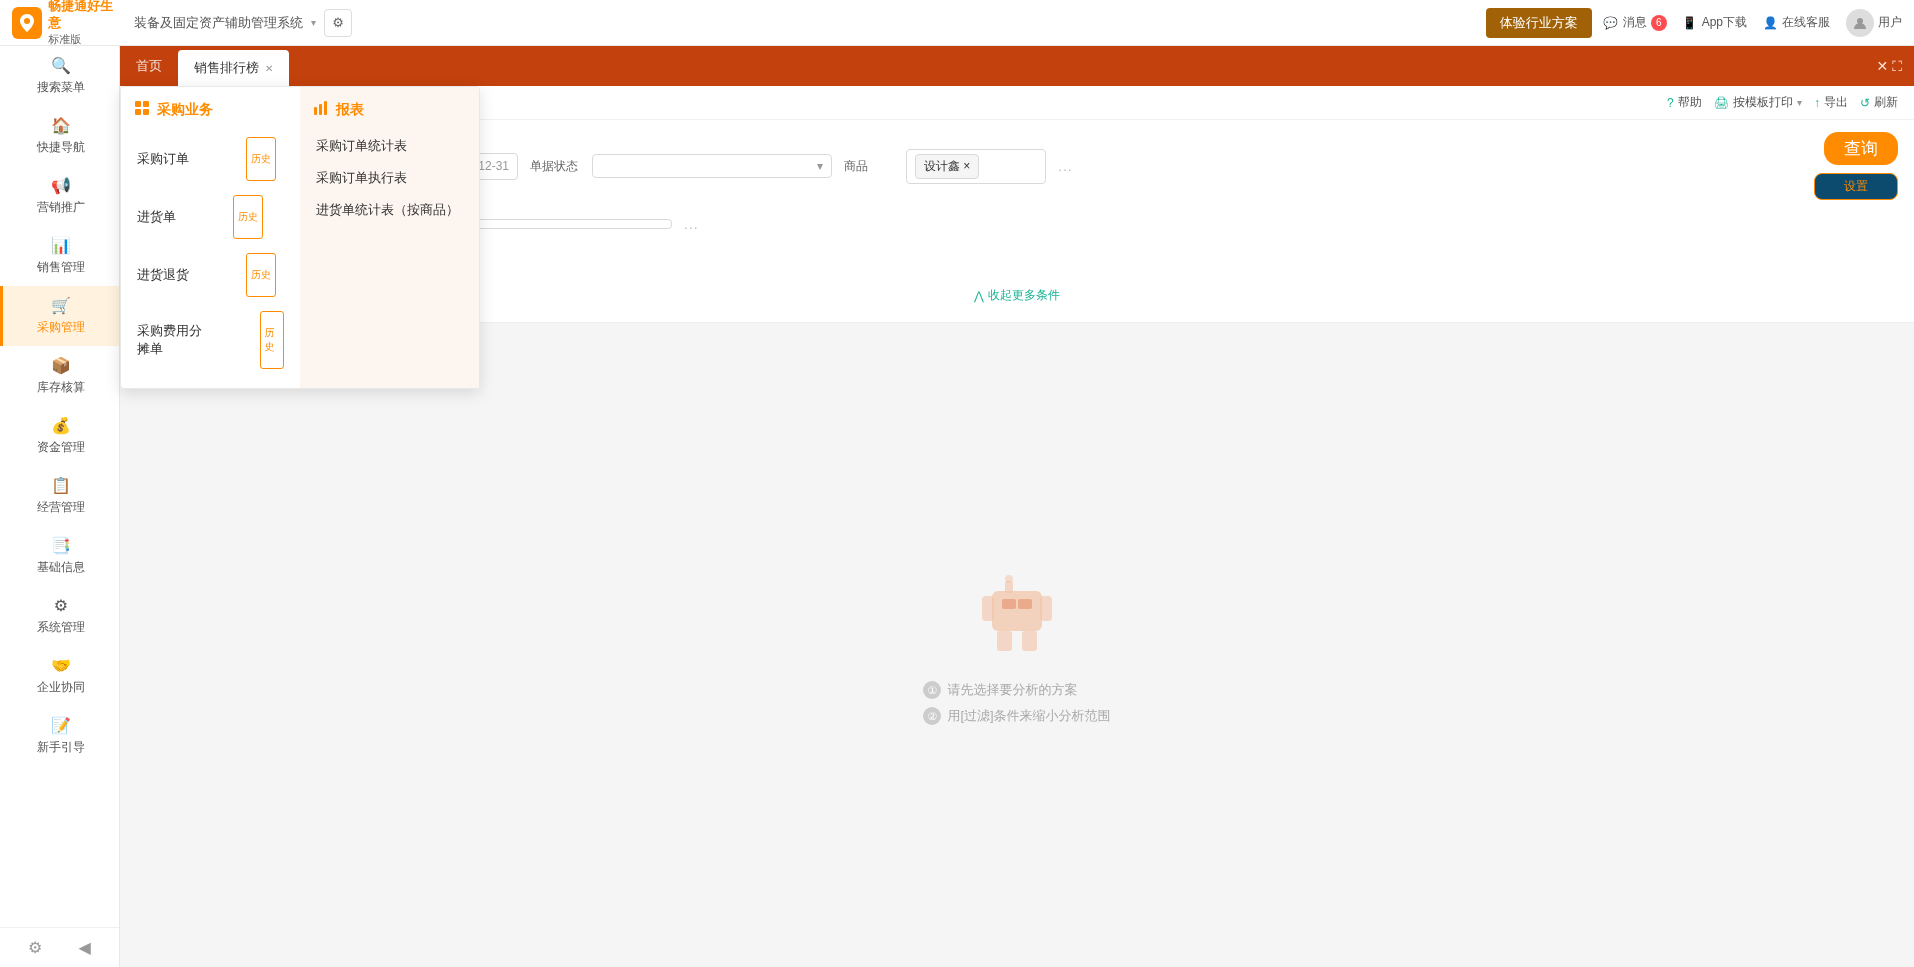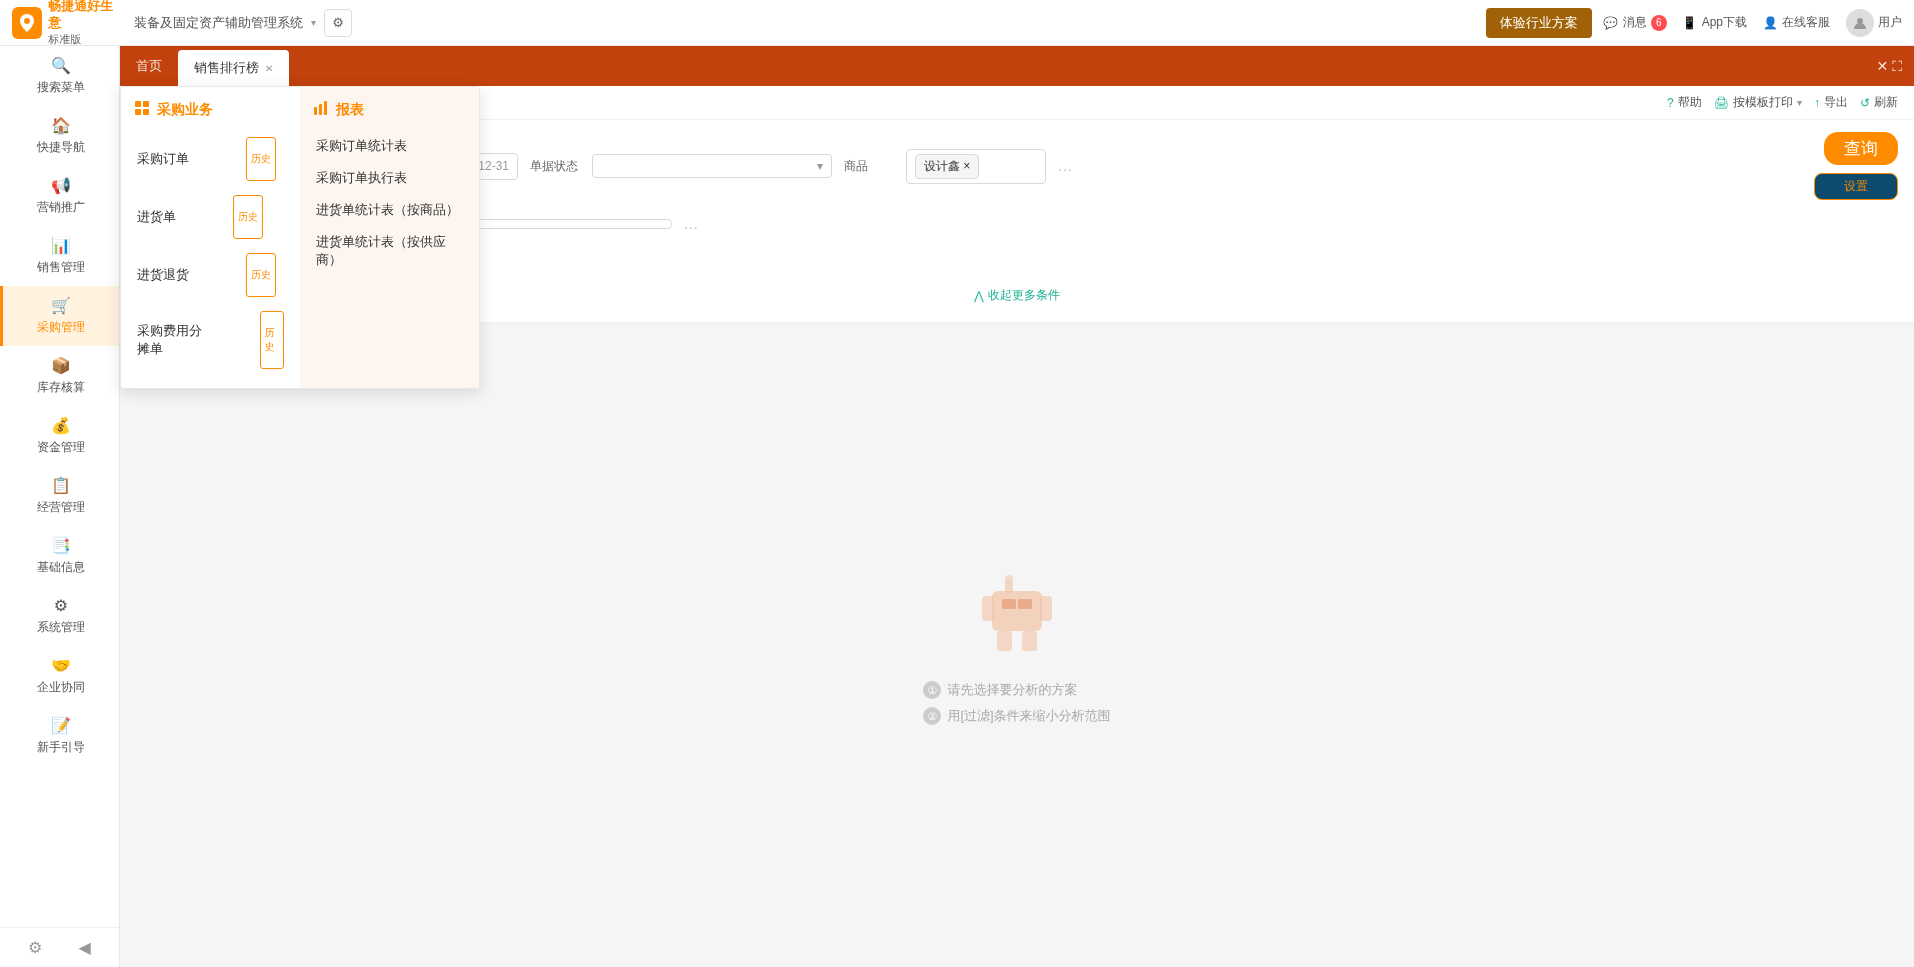--- a/index.html
+++ b/index.html
@@ -358,18 +358,15 @@
       </div>
       <div class="dropdown-item">
         <span>采购订单统计表</span>
       </div>
       <div class="dropdown-item">
         <span>采购订单执行表</span>
       </div>
       <div class="dropdown-item">
         <span>进货单统计表（按商品）</span>
       </div>
-      <div class="dropdown-item">
-        <span>进货单统计表（按供应商）</span>
-      </div>
     </div>
   </div>
 </div>
 
 </body></html>

